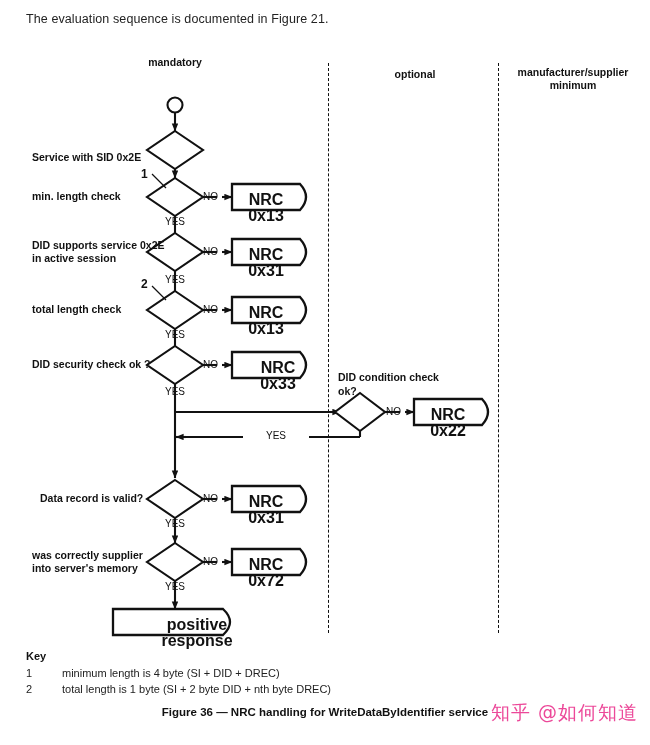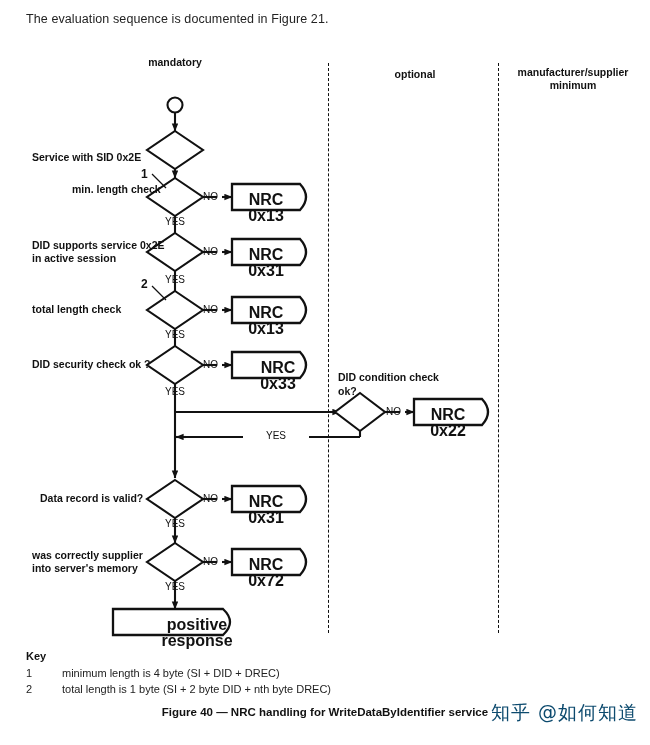--- a/index.html
+++ b/index.html
@@ -26,21 +26,21 @@
 
   
   #flow-svg{left:0;top:0;width:650px;height:660px;}
 
   
   .row-label{
     font-size:10.5px;font-weight:bold;line-height:13px;color:#111;
     text-align:left;
   }
   #lbl-0{left:32px;top:143px;width:130px;margin-top:8px;}
-  #lbl-1{left:32px;top:183px;width:130px;margin-left:40px;}
+  #lbl-1{left:32px;top:190px;width:130px;}
   #lbl-2{left:32px;top:239px;width:140px;}
   #lbl-3{left:32px;top:303px;width:130px;}
   #lbl-4{left:32px;top:358px;width:140px;}
   #lbl-5{left:32px;top:492px;width:130px;padding-left:8px;}
   #lbl-6{left:32px;top:549px;width:130px;}
   #lbl-opt{left:338px;top:370px;width:120px;font-size:10.5px;font-weight:bold;line-height:14px;color:#111;}
 
   
   .fn-mark{font-size:12px;font-weight:bold;color:#111;}
   #fn-1{left:141px;top:167px;}
@@ -64,21 +64,21 @@
   #key .key-txt{flex:1;}
 
   
   #caption{
     left:0;top:706px;width:650px;text-align:center;
     font-size:11.5px;font-weight:bold;color:#111;
   }
 
   
   #watermark{
-    right:12px;top:700px;font-size:19px;color:#0c4a6e;
+    right:12px;top:700px;font-size:19px;color:#ec4899;
     font-family:"DejaVu Sans",sans-serif;letter-spacing:1px;
     white-space:nowrap;
   }
 </style>
 </head>
 <body>
 
 <div class="abs" id="intro">The evaluation sequence is documented in Figure 21.</div>
 
 <div class="abs col-head" id="head-mandatory">mandatory</div>
@@ -200,15 +200,15 @@
   <div class="key-row">
     <div class="key-num">1</div>
     <div class="key-txt">minimum length is 4 byte (SI + DID + DREC)</div>
   </div>
   <div class="key-row">
     <div class="key-num">2</div>
     <div class="key-txt">total length is 1 byte (SI + 2 byte DID + nth byte DREC)</div>
   </div>
 </div>
 
-<div class="abs" id="caption">Figure 40 — NRC handling for WriteDataByIdentifier service</div>
+<div class="abs" id="caption">Figure 36 — NRC handling for WriteDataByIdentifier service</div>
 
 <div class="abs" id="watermark">知乎 @如何知道</div>
 
 </body></html>

